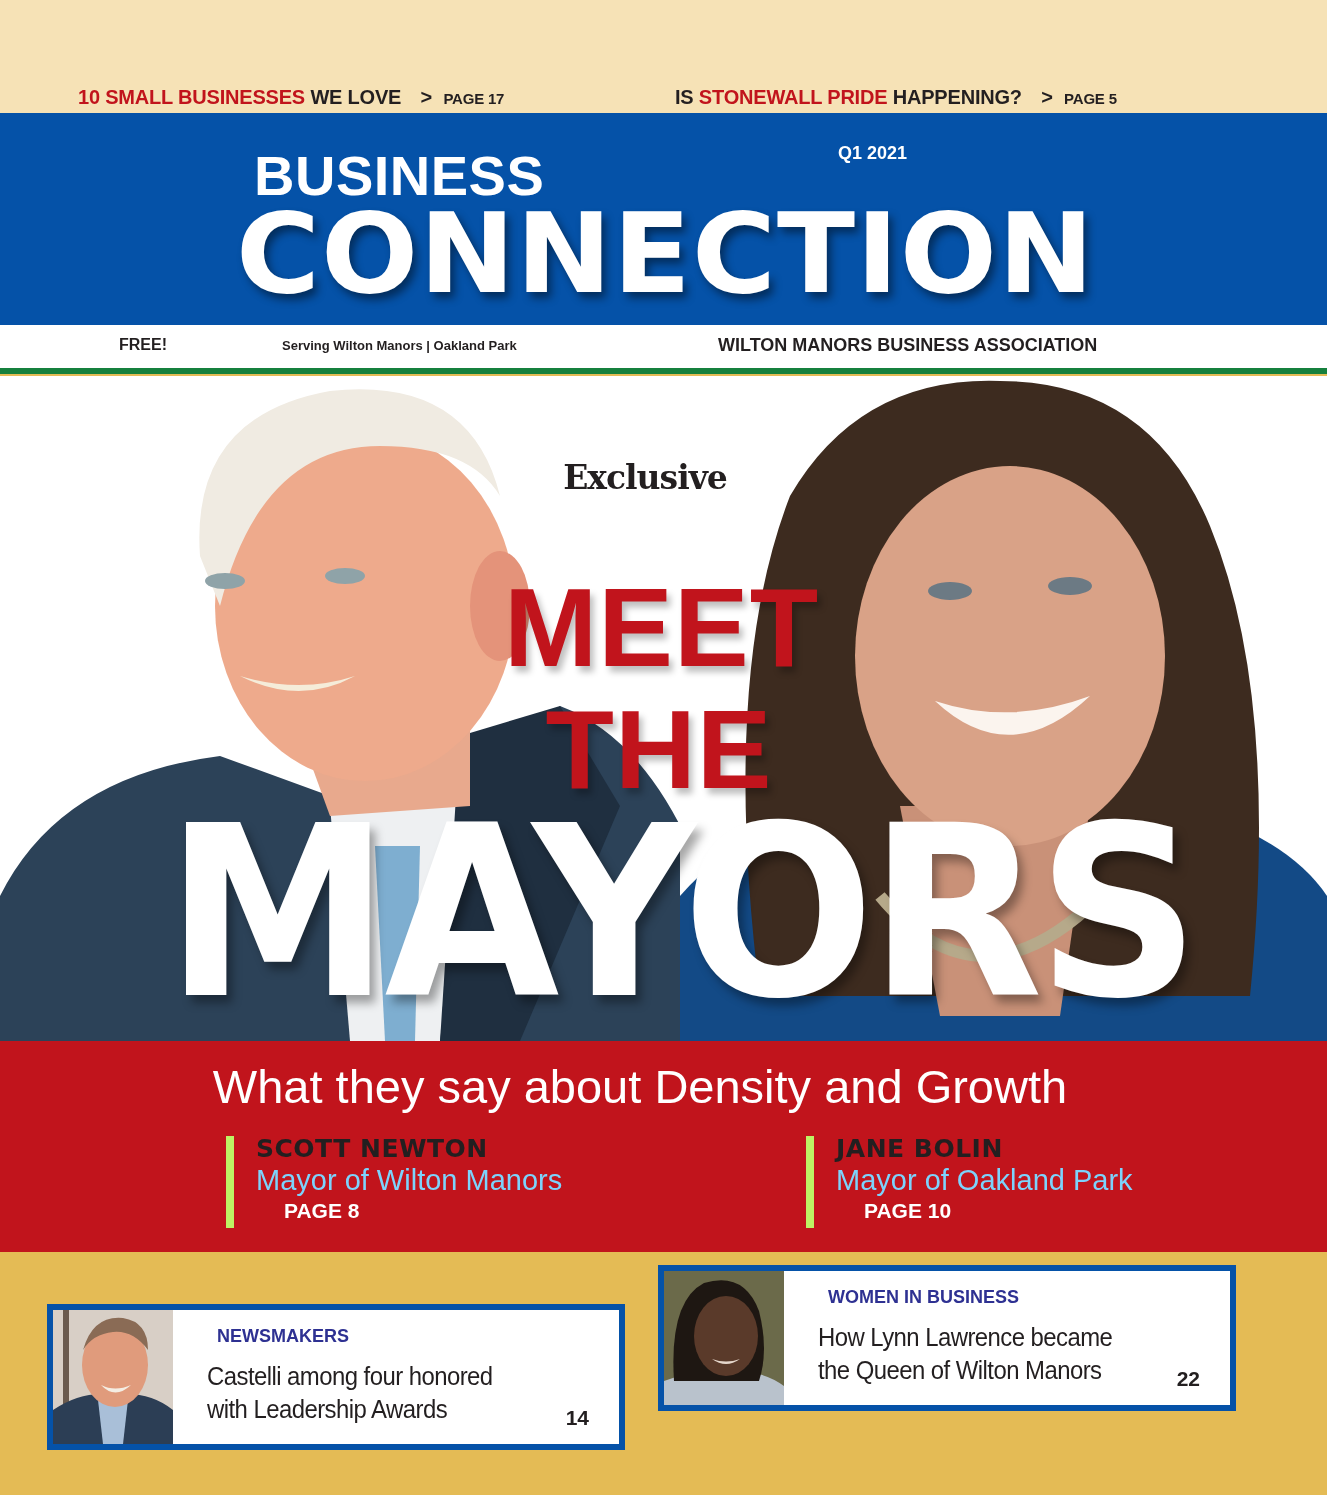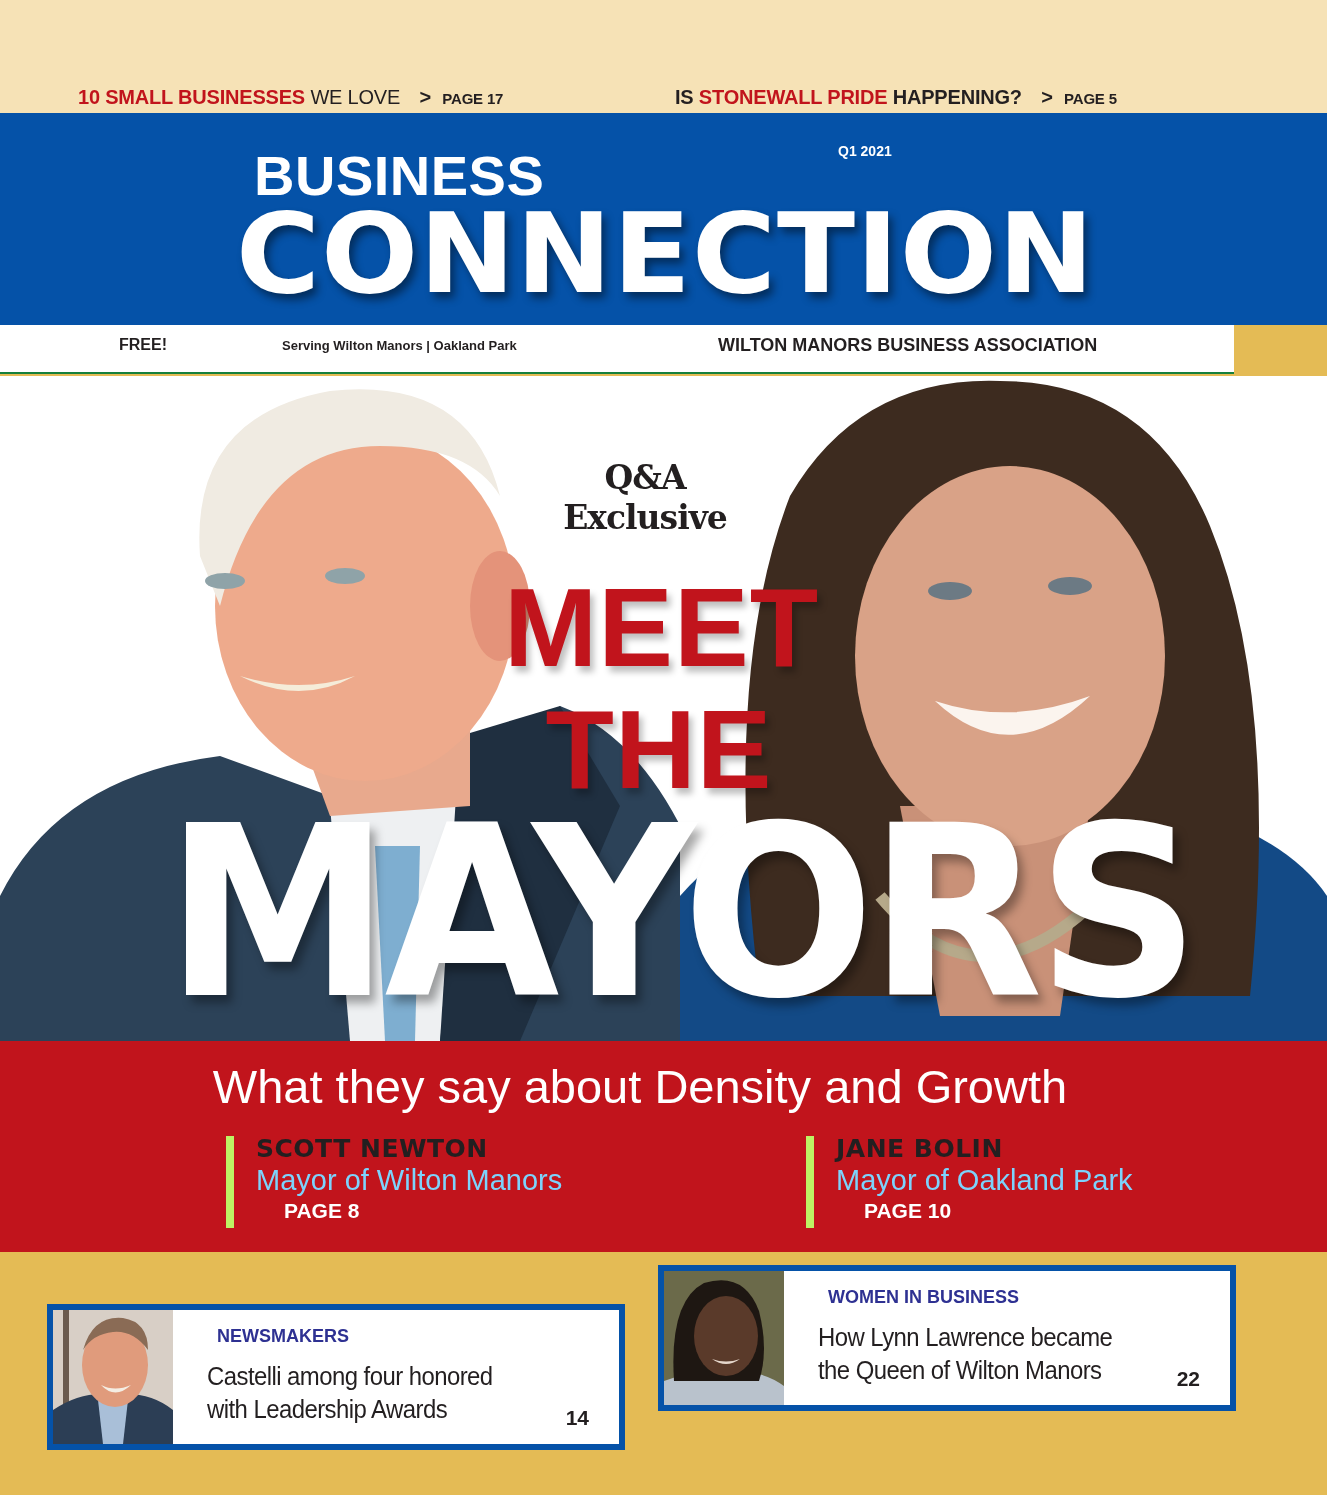--- a/index.html
+++ b/index.html
@@ -3,34 +3,34 @@
 <meta charset="utf-8">
 <style>
   * { box-sizing: border-box; margin: 0; padding: 0; }
   html, body { width: 1327px; height: 1495px; overflow: hidden; background: #e4bb55; }
   body { position: relative; font-family: "Liberation Sans", sans-serif; }
 
   
   .top-band { position: absolute; left: 0; top: 0; width: 1327px; height: 113px; background: #f6e2b6; }
   .teaser { position: absolute; top: 86px; font-family: "Liberation Sans", sans-serif; font-weight: bold; font-size: 20px; color: #231f20; white-space: nowrap; letter-spacing: -0.2px; }
   .teaser .red { color: #c1141c; }
-  .teaser .light { font-weight: normal; }
+  .teaser .light { font-weight: bold; }
   .teaser .arrow { margin-left: 14px; font-weight: bold; }
   .teaser .page { font-size: 15px; margin-left: 6px; font-weight: bold; }
   .teaser-1 { left: 78px; }
   .teaser-2 { left: 675px; }
 
   
   .masthead { position: absolute; left: 0; top: 113px; width: 1327px; height: 212px; background: #0552a8; }
   .mast-business { position: absolute; left: 254px; top: 30px; color: #fff; font-weight: bold; font-size: 56px; letter-spacing: 0.5px; font-family: "Liberation Sans", sans-serif; }
-  .mast-issue { position: absolute; left: 838px; top: 30px; color: #fff; font-weight: bold; font-size: 14px; }
+  .mast-issue { position: absolute; left: 838px; top: 30px; color: #fff; font-weight: bold; font-size: 18px; }
   .mast-connection { position: absolute; left: 236px; top: 86px; color: #fff; font-weight: 900; font-size: 110px; line-height: 1; letter-spacing: 1px; font-family: "DejaVu Sans", sans-serif; transform: scaleX(1.04); transform-origin: left; text-shadow: 4px 6px 8px rgba(0,0,0,0.45); }
 
   
-  .info-strip { position: absolute; left: 0; top: 325px; width: 1234px; height: 49px; background: #fff; border-bottom: 2px solid #15803d; }
+  .info-strip { position: absolute; left: 0; top: 325px; width: 1327px; height: 49px; background: #fff; border-bottom: 6px solid #15803d; }
   .info-free { position: absolute; left: 119px; top: 11px; font-weight: bold; font-size: 16px; color: #231f20; }
   .info-serving { position: absolute; left: 282px; top: 13px; font-weight: bold; font-size: 13px; color: #231f20; }
   .info-assoc { position: absolute; left: 718px; top: 10px; font-weight: bold; font-size: 18px; color: #231f20; }
 
   
   .hero { position: absolute; left: 0; top: 376px; width: 1327px; height: 665px; background: #fff; overflow: hidden; }
   .photo-left { position: absolute; left: 0; top: 0; width: 690px; height: 665px; }
   .photo-right { position: absolute; left: 680px; top: 0; width: 647px; height: 665px; }
   .qa { position: absolute; left: 530px; top: 82px; width: 230px; text-align: center; font-family: "DejaVu Serif", serif; font-weight: bold; color: #231f20; font-size: 33px; line-height: 40px; letter-spacing: -1px; }
   .meet { position: absolute; left: 504px; top: 196px; width: 310px; text-align: center; font-family: "Liberation Sans", sans-serif; font-weight: bold; color: #c1141c; font-size: 112px; line-height: 112px; letter-spacing: 1px; text-shadow: 4px 6px 6px rgba(0,0,0,0.25); }
@@ -125,21 +125,20 @@
 
     <ellipse cx="270" cy="215" rx="22" ry="9" fill="#6c7a84"></ellipse>
     <ellipse cx="390" cy="210" rx="22" ry="9" fill="#6c7a84"></ellipse>
 
     <path d="M255 325 Q330 395 410 320 Q330 350 255 325 Z" fill="#fbf4ee"></path>
 
     <path d="M200 520 Q300 640 420 520" stroke="#b6a98a" stroke-width="12" fill="none"></path>
   </svg>
 
   <div class="qa">
-    <div>Q&amp;A</div>
     <div>Exclusive</div>
   </div>
   <div class="meet">MEET</div>
   <div class="meet the">THE</div>
   <div class="mayors">MAYORS</div>
 </div>
 
 <div class="red-banner">
   <div class="banner-title">What they say about Density and Growth</div>
   <div class="mayor-block mayor-left">

